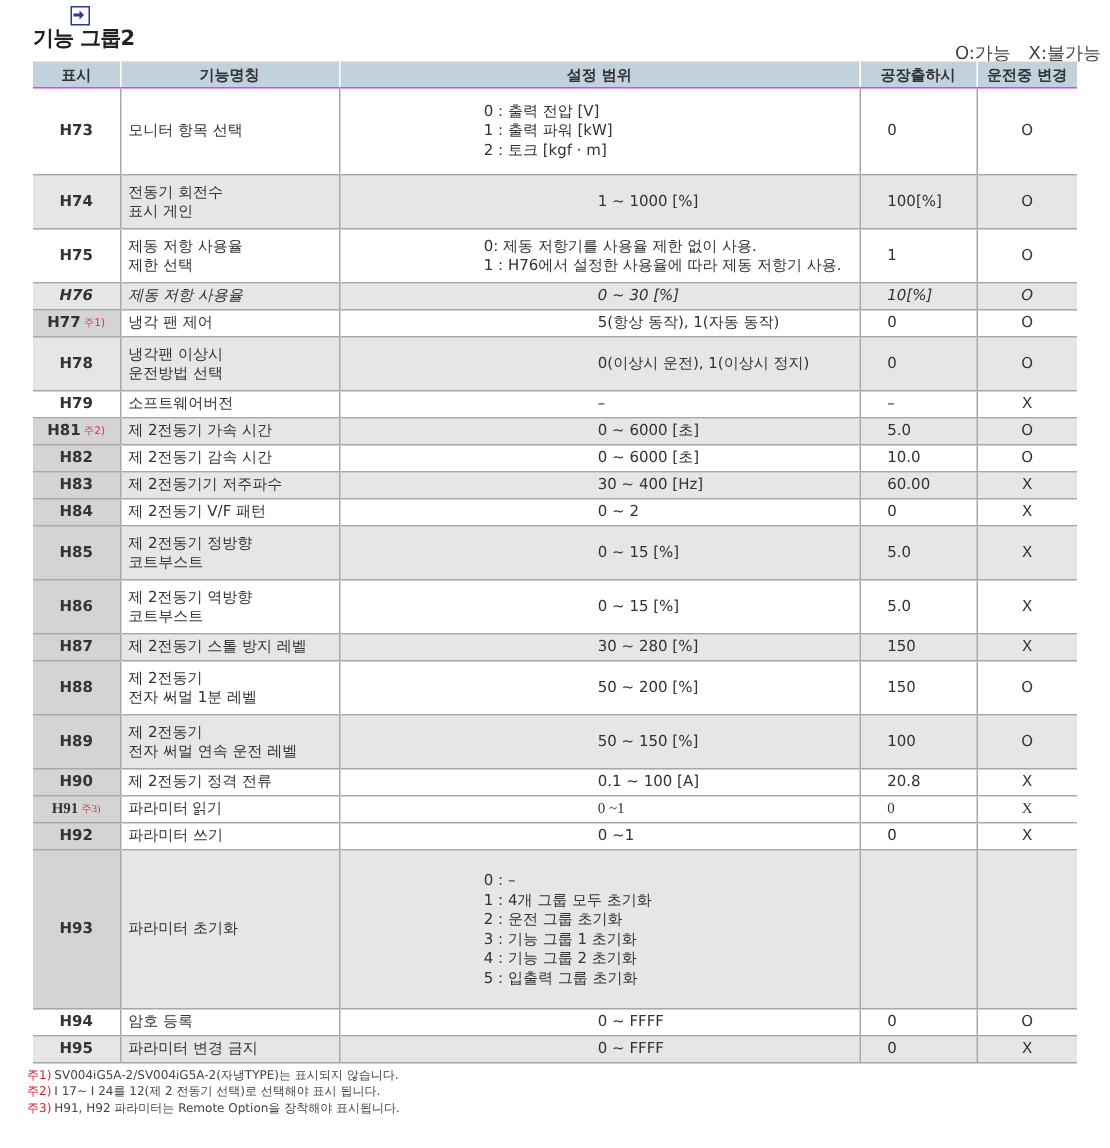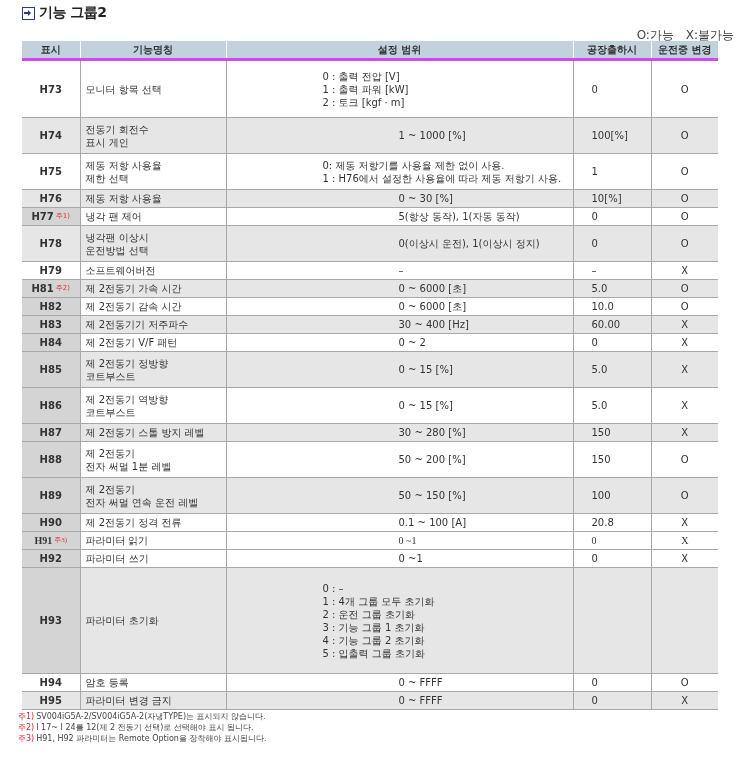--- a/index.html
+++ b/index.html
@@ -1,25 +1,25 @@
 <!DOCTYPE html>
 <html><head>
 <meta charset="utf-8">
 <style>
   html, body { margin:0; padding:0; background:#ffffff; }
   body { width:740px; height:765px; position:relative; font-family:"DejaVu Sans", sans-serif; color:#333; overflow:hidden; }
-  .title-bar { position:absolute; left:22px; top:4px; display:flex; align-items:center; }
+  .title-bar { position:absolute; left:22px; top:4px; display:flex; align-items:center;flex-direction:column; }
   .title-icon { width:13px; height:13px; border:1.5px solid #2b3a8c; box-sizing:border-box; position:relative; margin-right:4px; }
   .title-icon::before { content:""; position:absolute; left:1px; top:4px; width:6px; height:2px; background:#2b3a8c; }
   .title-icon::after { content:""; position:absolute; left:5px; top:2px; width:0; height:0; border-top:3px solid transparent; border-bottom:3px solid transparent; border-left:3px solid #2b3a8c; }
   .title-text { font-size:14px; font-weight:bold; color:#222; letter-spacing:-0.5px; }
   .legend { position:absolute; right:6px; top:27px; font-size:12px; color:#444; }
   .legend span + span { margin-left:8px; }
   table { position:absolute; left:22px; top:41px; width:696px; border-collapse:collapse; font-size:10px; table-layout:fixed; }
-  th { background:#c2d2dc; color:#333; font-weight:bold; height:17px; font-size:10px; border-left:1px solid #fff; border-bottom:3px solid #d946ef; padding:0; }
+  th { background:#c2d2dc; color:#333; font-weight:bold; height:17px; font-size:10px; border-left:1px solid #fff; border-bottom:1px solid #d946ef; padding:0; }
   th:first-child { border-left:none; }
   td { border-bottom:1px solid #a8a8a8; border-left:1px solid #a8a8a8; padding:2px 5px; vertical-align:middle; line-height:13px; color:#333; }
   td:first-child { border-left:none; text-align:center; font-weight:bold; color:#333; }
   td.c-range { padding-left:172px; }
   td.c-range.multi { padding-left:96px; }
   td.c-factory { padding-left:18px; }
   td.c-run { text-align:center; }
   tr.gray td { background:#e6e6e6; }
   tr.white td { background:#ffffff; }
   tr td.dark { background:#d4d4d4; }
@@ -88,21 +88,21 @@
           <div>제동 저항 사용율</div>
           <div>제한 선택</div>
         </td>
         <td class="c-range multi" style="">
           <div>0: 제동 저항기를 사용율 제한 없이 사용.</div>
           <div>1 : H76에서 설정한 사용율에 따라 제동 저항기 사용.</div>
         </td>
         <td class="c-factory">1</td>
         <td class="c-run">O</td>
       </tr>
-      <tr class="gray" style="height: 17px;">
+      <tr class="gray" style="height: 17px; font-style: italic;">
         <td><span>H76</span></td>
         <td>
           <div>제동 저항 사용율</div>
         </td>
         <td class="c-range">
           <div>0 ~ 30 [%]</div>
         </td>
         <td class="c-factory">10[%]</td>
         <td class="c-run">O</td>
       </tr>

